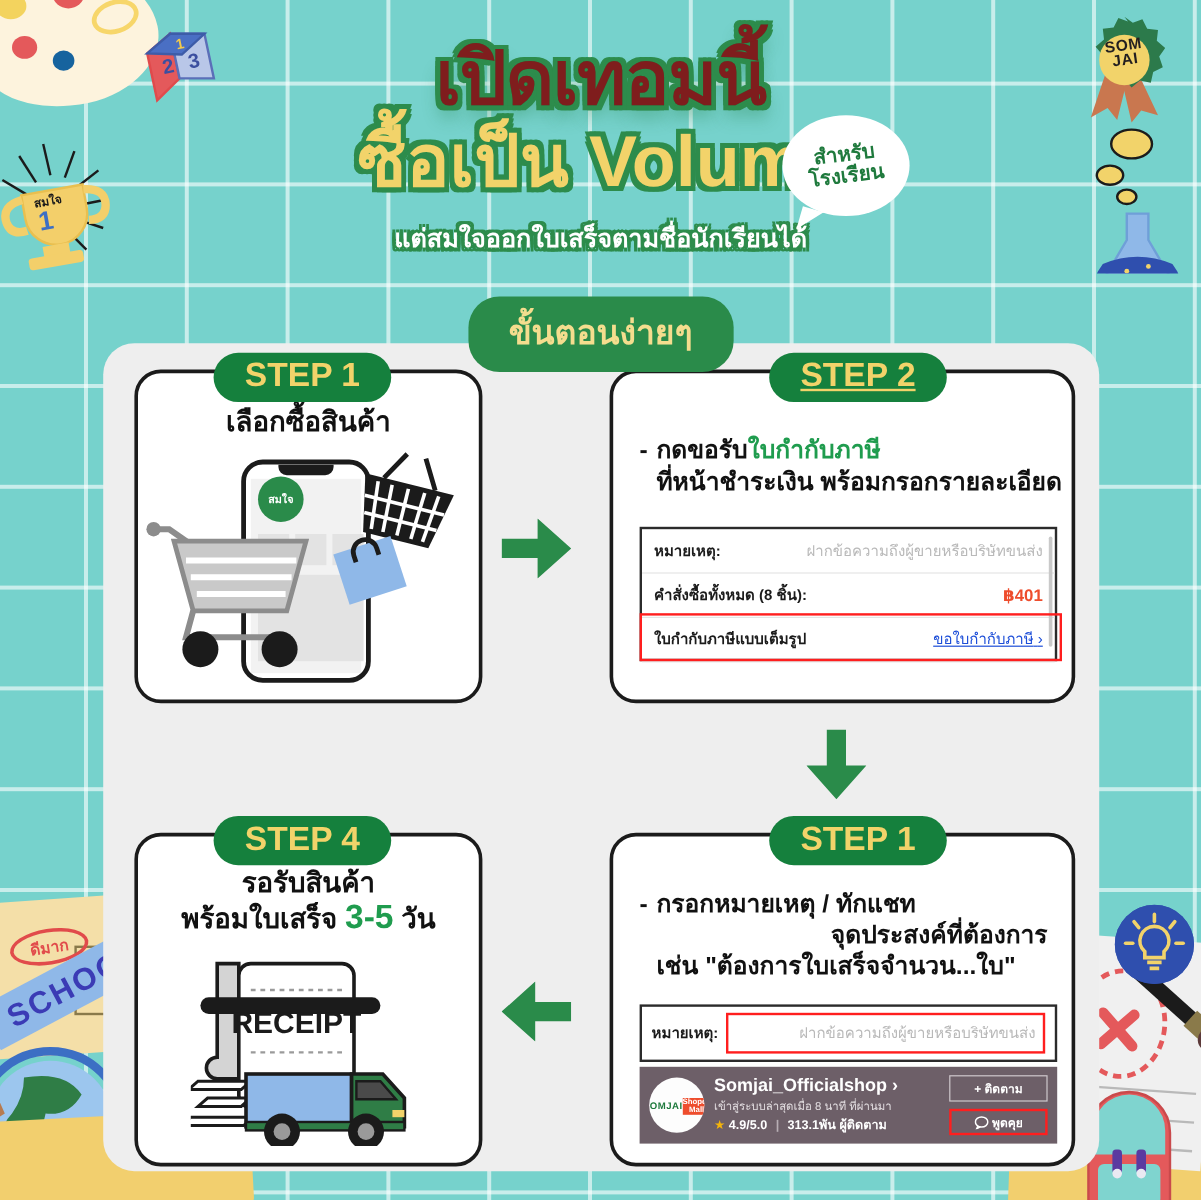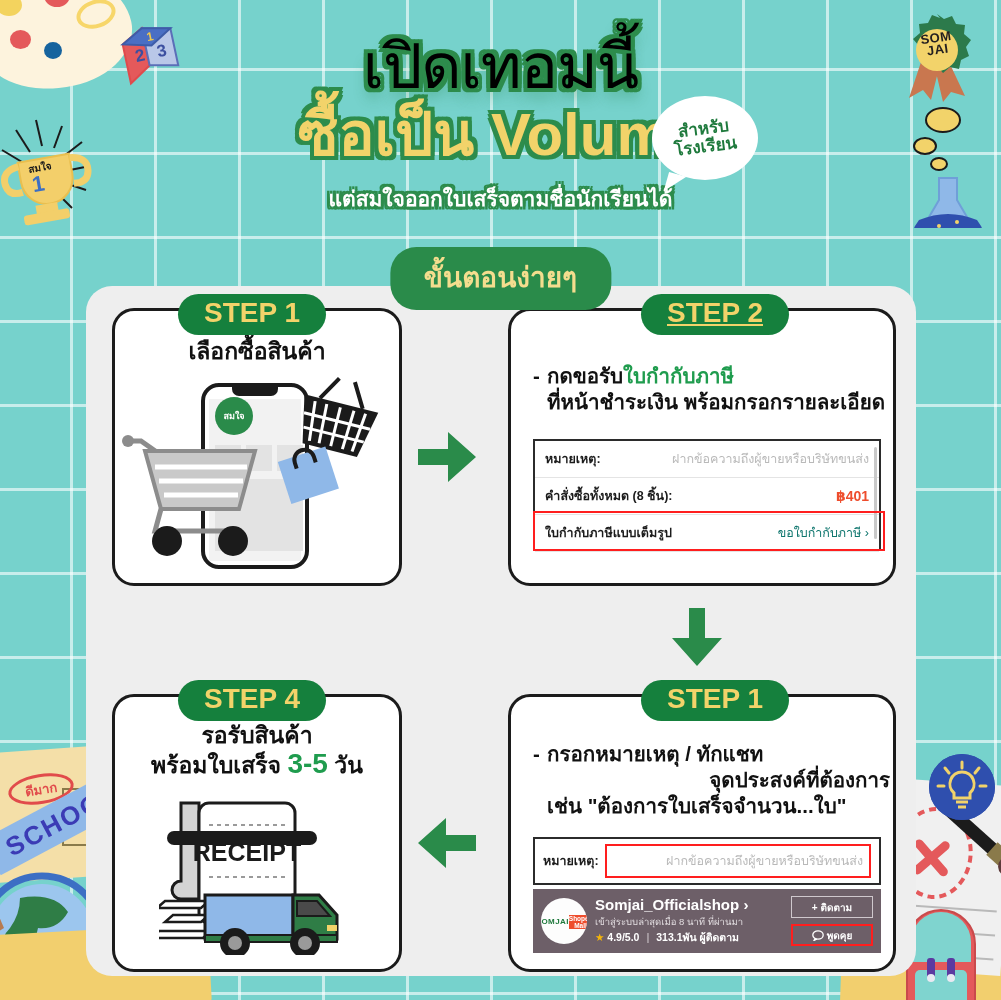--- a/index.html
+++ b/index.html
@@ -79,21 +79,21 @@
   #deco-bulb { right:6px; top:754px; width:66px; height:66px;
                background:#2f4fae; border-radius:50%; }
   #deco-backpack { right:-18px; top:900px; width:130px; height:110px; }
   #deco-yellowfloor { right:-40px; top:930px; width:200px; height:90px;
                       background:#f2cf6e; border-radius:8px; transform:rotate(2deg); }
 
   
   #header { position:absolute; left:0; right:0; top:36px; text-align:center; z-index:6; }
 
   .title-1 {
-    font-size: 62px; font-weight: normal; color: #000000; line-height: 1;
+    font-size: 62px; font-weight: bold; color: #7f1d1d; line-height: 1;
     letter-spacing: -1px;
     text-shadow: 0 0 0 #1f7a3d,
       -4px 0 #2d8c4c, 4px 0 #2d8c4c, 0 -4px #2d8c4c, 0 4px #2d8c4c,
       -4px -4px #2d8c4c, 4px -4px #2d8c4c, -4px 4px #2d8c4c, 4px 4px #2d8c4c,
       0 10px 14px rgba(31,122,61,.45);
   }
   .title-2 {
     font-size: 60px; font-weight: bold; color: #f2d36a; line-height: 1.1;
     margin-top: 4px;
     text-shadow:
@@ -159,39 +159,39 @@
     font-weight:bold; font-size:23px; color:#111;
   }
 
   
   .arrow { position:absolute; z-index:6; }
   #arrow-right { left:418px; top:432px; }
   #arrow-down  { left:672px; top:608px; }
   #arrow-left  { left:418px; top:818px; }
 
   
-  .bullet-block { position:absolute; left:22px; right:3px; top:52px; }
+  .bullet-block { position:absolute; left:22px; right:20px; top:52px; }
   .bline { font-weight:bold; font-size:20.5px; color:#111; line-height:1.28; white-space:nowrap; }
   .bline .accent { color:#1f9c4e; }
   .dash { display:inline-block; width:14px; }
 
   
   #checkout-mock {
     position:absolute; left:22px; top:128px; width:348px; height:112px;
     background:#fff; border:2px solid #2b2b2b;
   }
   #checkout-mock .row {
     height:37px; display:flex; align-items:center; justify-content:space-between;
     padding:0 10px; border-bottom:1px solid #e4e4e4; font-size:12.5px;
   }
   #checkout-mock .row:last-child { border-bottom:none; }
   #checkout-mock .lbl { color:#1b1b1b; font-weight:bold; }
   #checkout-mock .ph  { color:#b9b9b9; }
   #checkout-mock .price { color:#ee4d2d; font-weight:bold; font-size:14px; }
-  #checkout-mock .link { color:#0f766e; }
+  #checkout-mock .link { color:#1d4ed8;text-decoration:underline; }
   #checkout-mock .hl {
     position:absolute; left:-2px; bottom:-2px; width:352px; height:40px;
     border:2.5px solid #ff1e1e; pointer-events:none;
   }
   #checkout-mock .scroll {
     position:absolute; right:2px; top:6px; width:3px; height:92px;
     background:#c9c9c9; border-radius:2px;
   }
 
   

